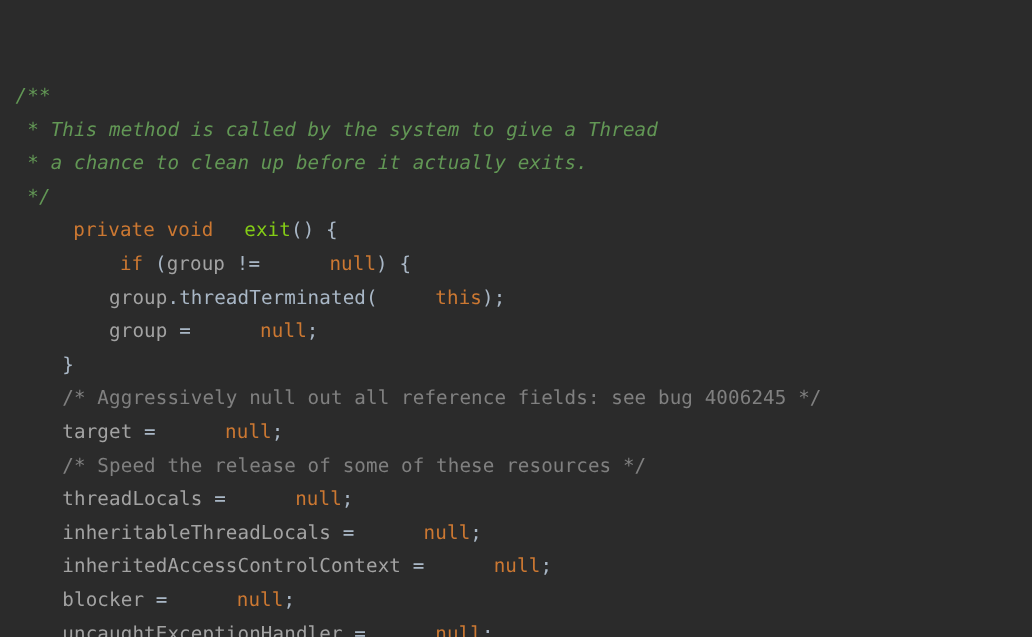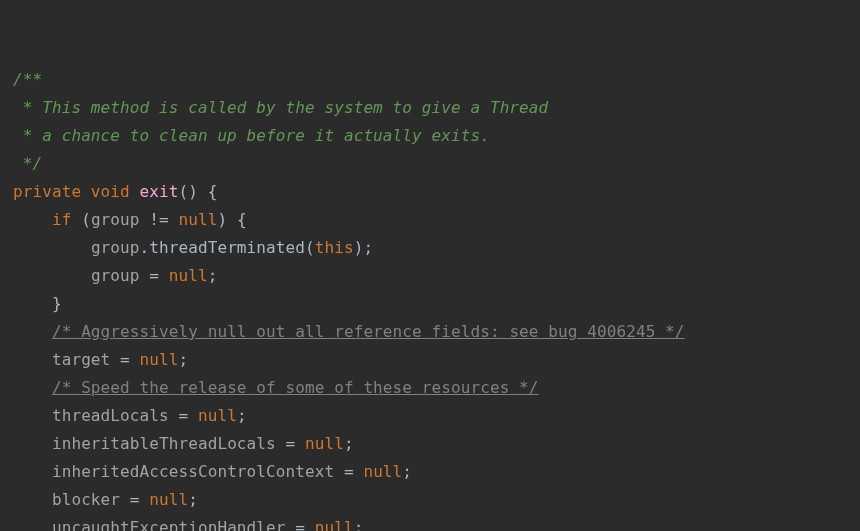--- a/index.html
+++ b/index.html
@@ -26,23 +26,23 @@
     -webkit-font-smoothing: antialiased;
   }
   .code-line {
     height: 28px;
     padding-left: 13px;
     white-space: pre;
     letter-spacing: 0.1px;
   }
   .tok { white-space: pre; }
   .doc      { color: #629755; font-style: italic; }
-  .cmt      { color: #808080; text-decoration: underline; }
-  .kw       { color: #cc7832; }
-  .method   { color: #f9a8d4; }
+  .cmt      { color: #808080; }
+  .kw       { color: #cc7832; margin-left: 48px; }
+  .method   { color: #84cc16; margin-left: 16px; }
   .field    { color: #a3a3a3; }
   .plain    { color: #a9b7c6; }
 </style>
 </head>
 <body>
 
 <div id="editor" style="background: rgb(43, 43, 43);">
   <div id="code-block"><div class="code-line"><span class="tok plain"></span><span class="tok doc">/**</span></div><div class="code-line"><span class="tok plain"></span><span class="tok doc"> * This method is called by the system to give a Thread</span></div><div class="code-line"><span class="tok plain"></span><span class="tok doc"> * a chance to clean up before it actually exits.</span></div><div class="code-line"><span class="tok plain"></span><span class="tok doc"> */</span></div><div class="code-line"><span class="tok plain"></span><span class="tok kw">private void </span><span class="tok method">exit</span><span class="tok plain">() {</span></div><div class="code-line"><span class="tok plain">    </span><span class="tok kw">if</span><span class="tok plain"> (</span><span class="tok field">group</span><span class="tok plain"> != </span><span class="tok kw">null</span><span class="tok plain">) {</span></div><div class="code-line"><span class="tok plain">        </span><span class="tok field">group</span><span class="tok plain">.threadTerminated(</span><span class="tok kw">this</span><span class="tok plain">);</span></div><div class="code-line"><span class="tok plain">        </span><span class="tok field">group</span><span class="tok plain"> = </span><span class="tok kw">null</span><span class="tok plain">;</span></div><div class="code-line"><span class="tok plain">    </span><span class="tok plain">}</span></div><div class="code-line"><span class="tok plain">    </span><span class="tok cmt">/* Aggressively null out all reference fields: see bug 4006245 */</span></div><div class="code-line"><span class="tok plain">    </span><span class="tok field">target</span><span class="tok plain"> = </span><span class="tok kw">null</span><span class="tok plain">;</span></div><div class="code-line"><span class="tok plain">    </span><span class="tok cmt">/* Speed the release of some of these resources */</span></div><div class="code-line"><span class="tok plain">    </span><span class="tok field">threadLocals</span><span class="tok plain"> = </span><span class="tok kw">null</span><span class="tok plain">;</span></div><div class="code-line"><span class="tok plain">    </span><span class="tok field">inheritableThreadLocals</span><span class="tok plain"> = </span><span class="tok kw">null</span><span class="tok plain">;</span></div><div class="code-line"><span class="tok plain">    </span><span class="tok field">inheritedAccessControlContext</span><span class="tok plain"> = </span><span class="tok kw">null</span><span class="tok plain">;</span></div><div class="code-line"><span class="tok plain">    </span><span class="tok field">blocker</span><span class="tok plain"> = </span><span class="tok kw">null</span><span class="tok plain">;</span></div><div class="code-line"><span class="tok plain">    </span><span class="tok field">uncaughtExceptionHandler</span><span class="tok plain"> = </span><span class="tok kw">null</span><span class="tok plain">;</span></div></div>
 </div>
 

